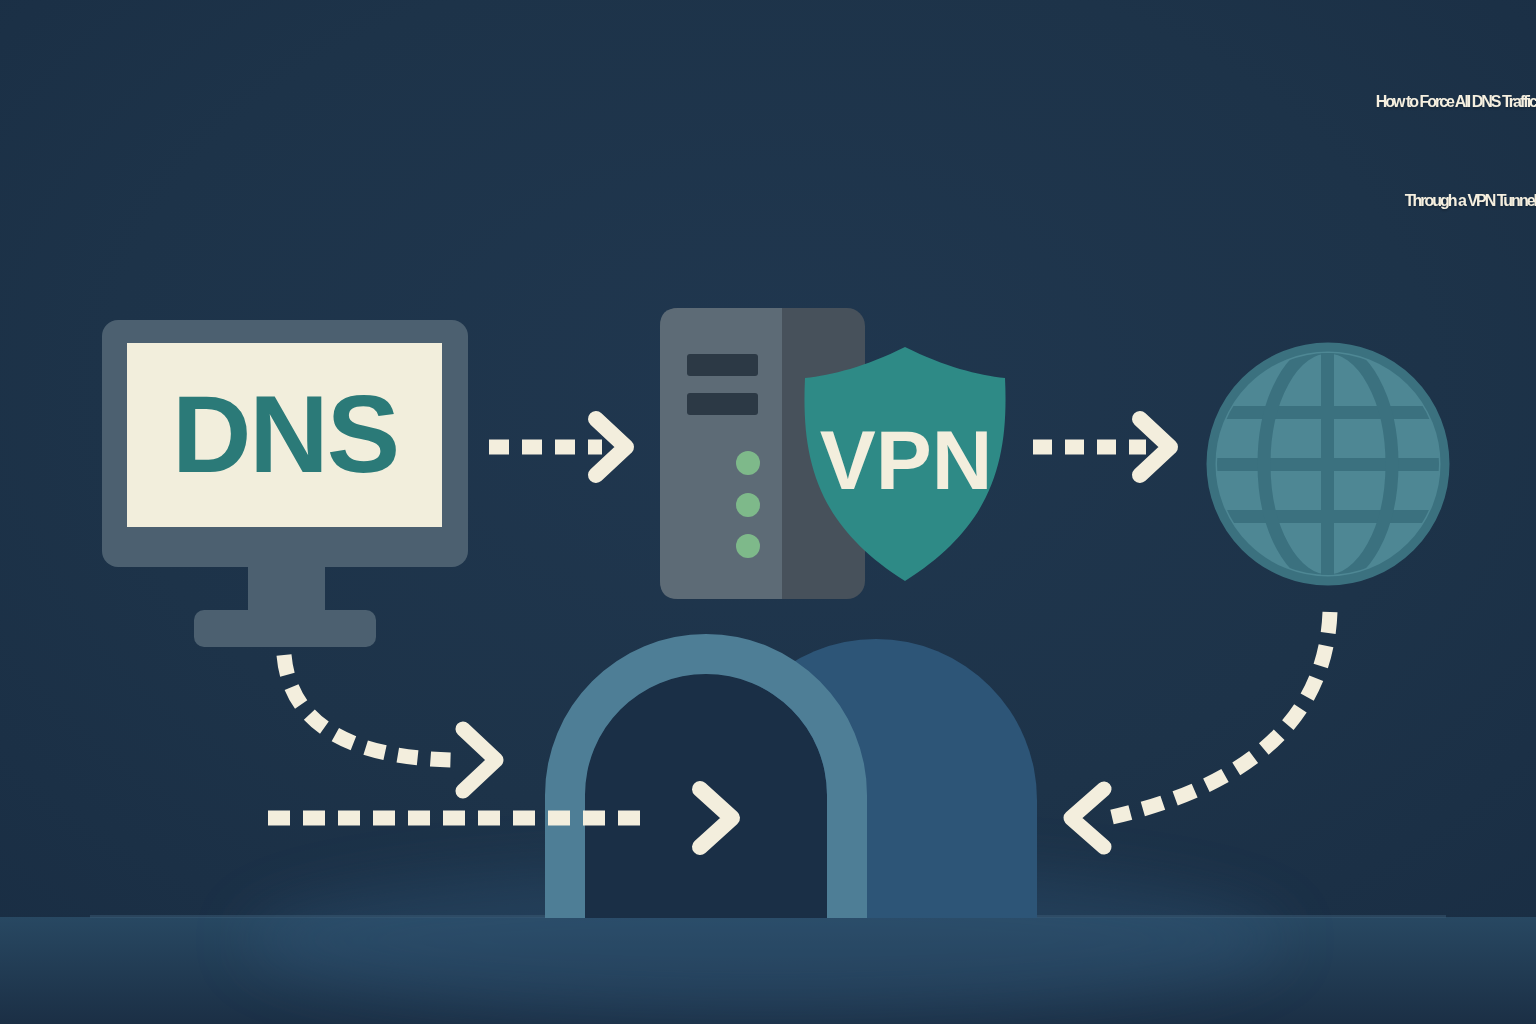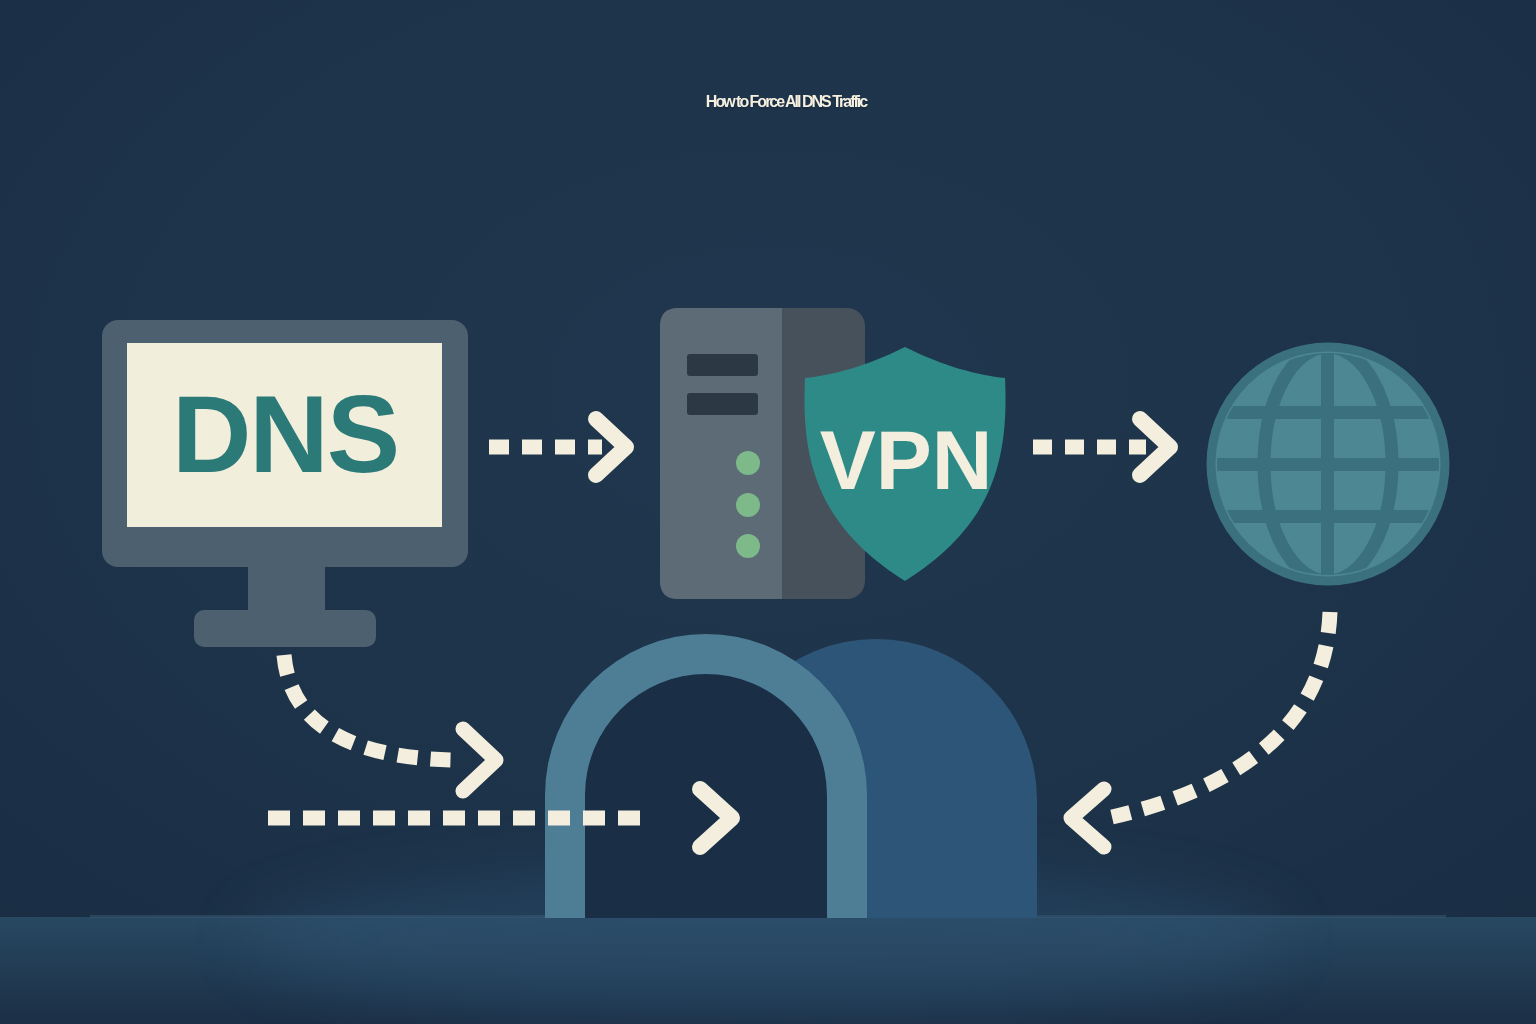--- a/index.html
+++ b/index.html
@@ -5,39 +5,40 @@
   html,body{margin:0;padding:0;background:#10202f;}
   .stage{
     position:relative;
     width:1536px;height:1024px;
     overflow:hidden;
     background:radial-gradient(ellipse 1200px 800px at 50% 38%, #20374f 0%, #1d3349 55%, #192d43 100%);
     font-family:"Liberation Sans", sans-serif;
   }
   .title{
     position:absolute;top:52px;left:0;right:0;
-    text-align:center;
+    text-align:right;
     font-weight:700;
     font-size:92px;
     line-height:99px;
     letter-spacing:-2px;
     color:#f5efdf;
     text-shadow:0 2px 2px rgba(0,0,0,0.18);
     padding-left:36px;
   }
   svg{position:absolute;top:0;left:0;}
   svg text{font-family:"Liberation Sans", sans-serif;font-weight:bold;}
 </style>
 </head>
 <body>
 
 <div class="stage">
 
   <h1 class="title" style="margin:0;font-size:inherit">
     <div>How to Force All DNS Traffic</div>
+    <div>Through a VPN Tunnel</div>
   </h1>
 
   <svg width="1536" height="1024" viewBox="0 0 1536 1024">
     <defs>
       <linearGradient id="groundGrad" x1="0" y1="0" x2="0" y2="1">
         <stop offset="0" stop-color="#284862"></stop>
         <stop offset="1" stop-color="#1b2f45"></stop>
       </linearGradient>
       <filter id="soft" x="-60%" y="-60%" width="220%" height="220%">
         <feGaussianBlur stdDeviation="28"></feGaussianBlur>

